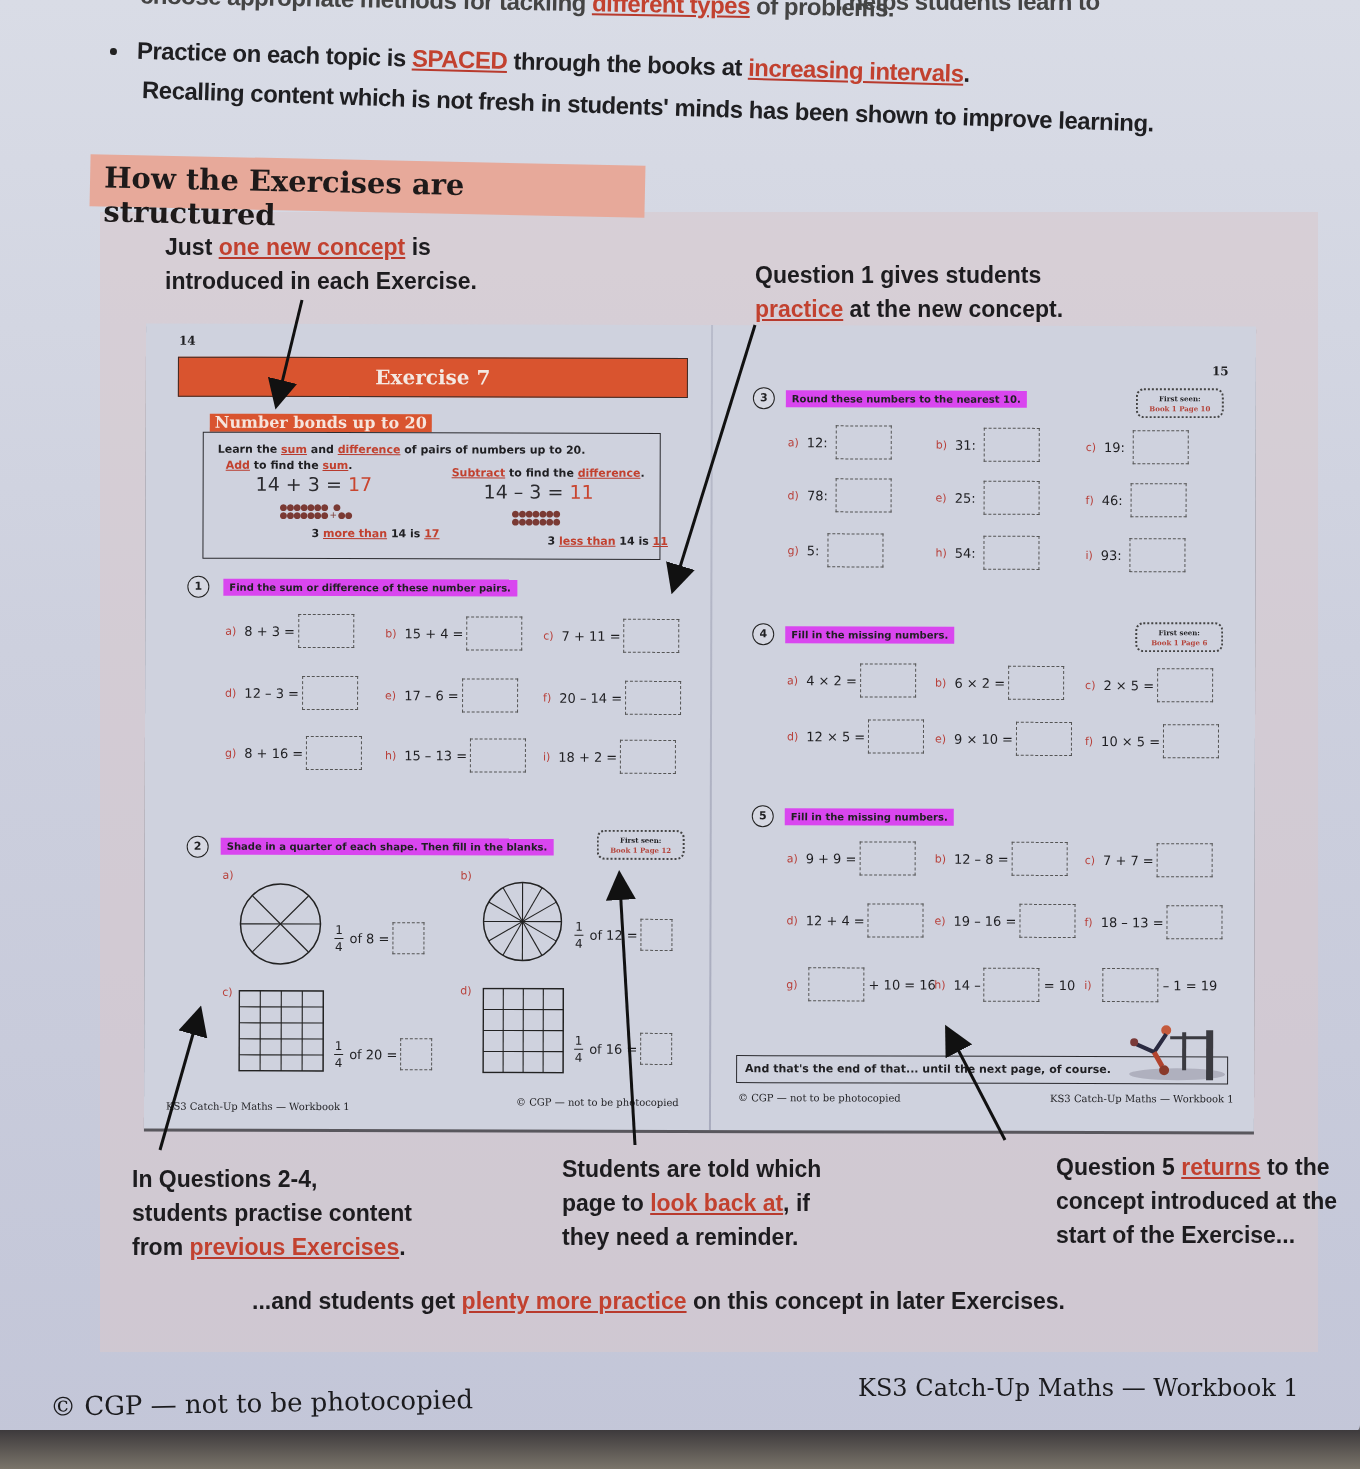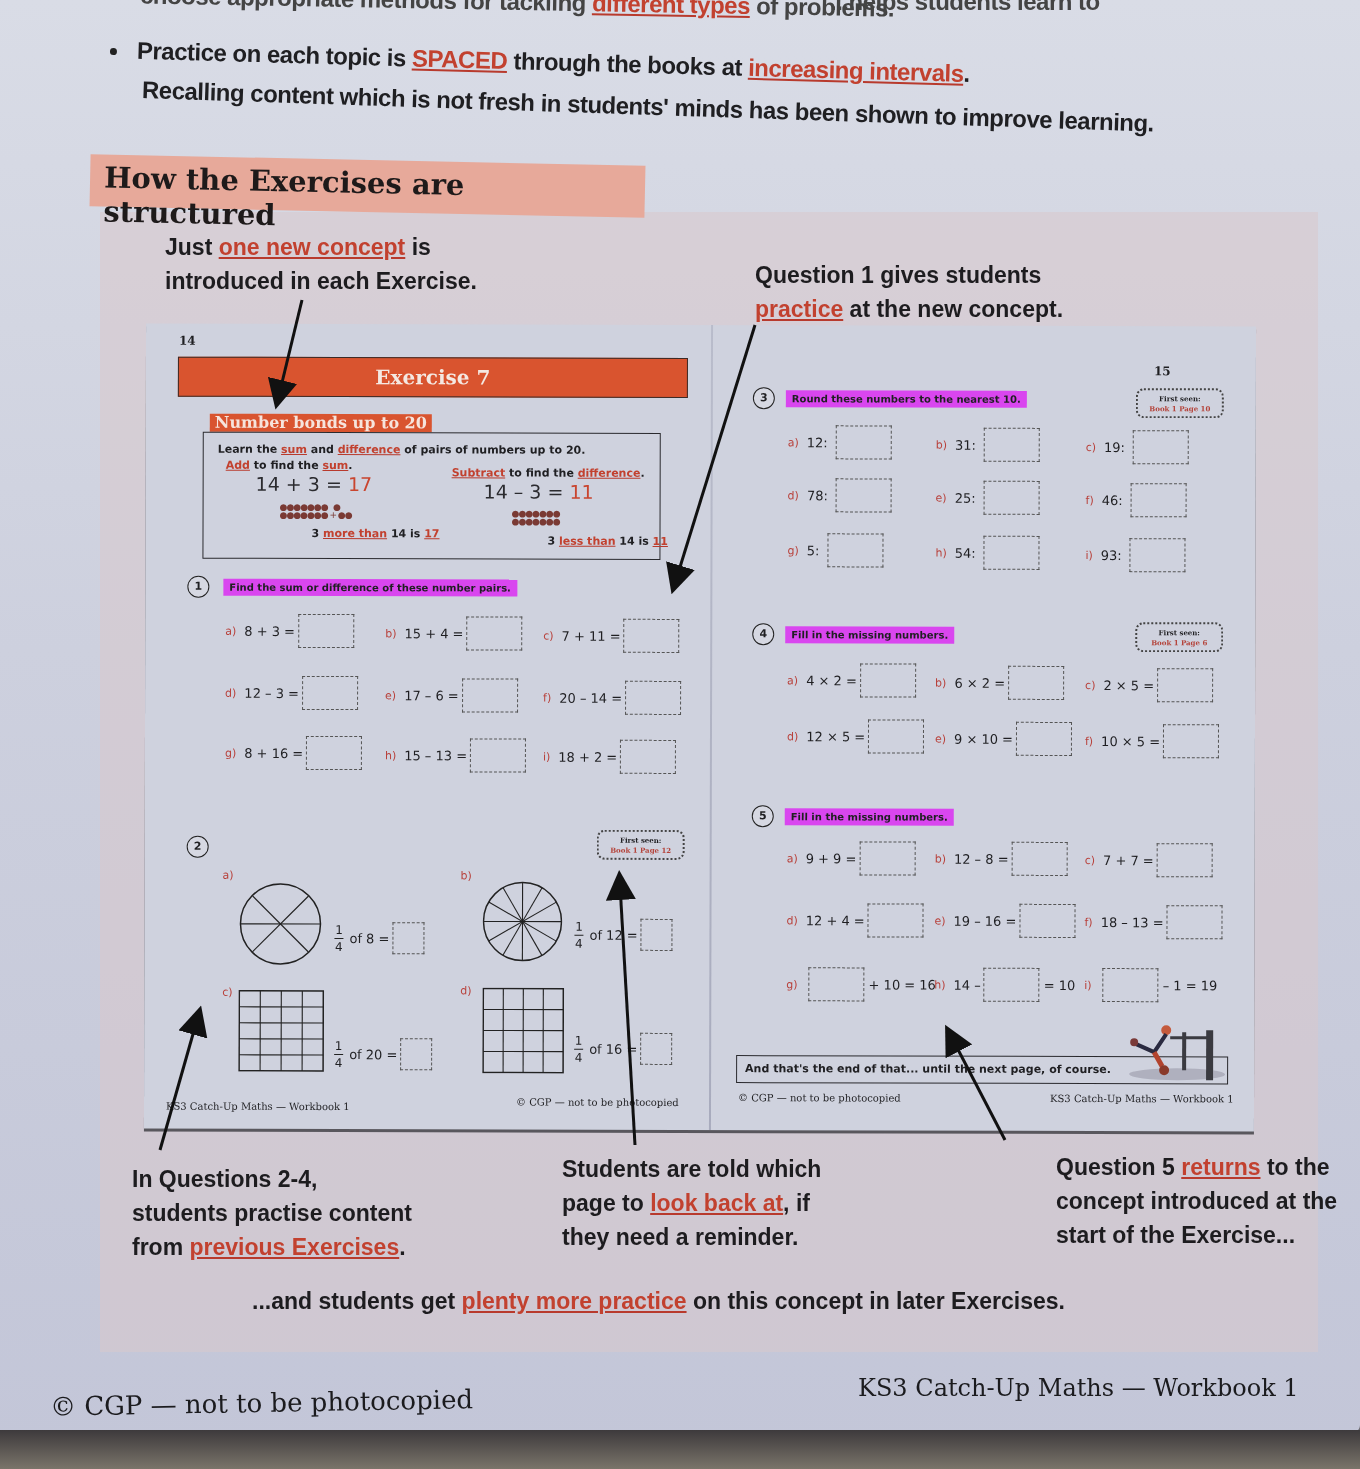--- a/index.html
+++ b/index.html
@@ -205,20 +205,21 @@
       <span>15 – 13 =</span>
       <span class="abox"></span>
     </div>
   <div class="item" style="left:398px; top:415px;">
       <span class="lbl">i)</span>
       <span>18 + 2 =</span>
       <span class="abox"></span>
     </div>
 
   <div class="qnum" style="left:42px; top:512px;">2</div>
+  <div class="qtext" style="left:76px; top:514px;">Shade in a quarter of each shape.  Then fill in the blanks.</div>
   <div class="firstseen" style="left:452px; top:505px;">
     <div>First seen:</div>
     <div class="bk">Book 1 Page 12</div>
   </div>
 
   <div class="item" style="left:78px; top:545px;">
       <span class="lbl">a)</span>
     </div>
   <svg style="position:absolute; left:94px; top:558px;" width="84" height="84" viewBox="0 0 84 84">
     <circle cx="42" cy="42" r="40" fill="none" stroke="#222" stroke-width="1.5"></circle>
@@ -310,21 +311,21 @@
       </span>
       <span>of 16 =</span>
       <span class="abox sm"></span>
     </div>
 
   <div class="footer-small" style="left:22px; top:777px;">KS3 Catch-Up Maths — Workbook 1</div>
   <div class="footer-small" style="left:372px; top:772px;">© CGP — not to be photocopied</div>
 
   <div style="position:absolute; left:565px; top:0; width:2px; height:805px; background:linear-gradient(180deg,#b9bccb,#a8abbd);"></div>
 
-  <div class="page-num" style="left:1008px; top:38px;text-align:right;">15</div>
+  <div class="page-num" style="left:1066px; top:38px;text-align:right;">15</div>
 
   <div class="qnum" style="left:607px; top:62px;">3</div>
   <div class="qtext" style="left:640px; top:65px;">Round these numbers to the nearest 10.</div>
   <div class="firstseen" style="left:990px; top:62px;">
     <div>First seen:</div>
     <div class="bk">Book 1 Page 10</div>
   </div>
 
   <div class="item" style="left:642px; top:100px;">
       <span class="lbl">a)</span>

